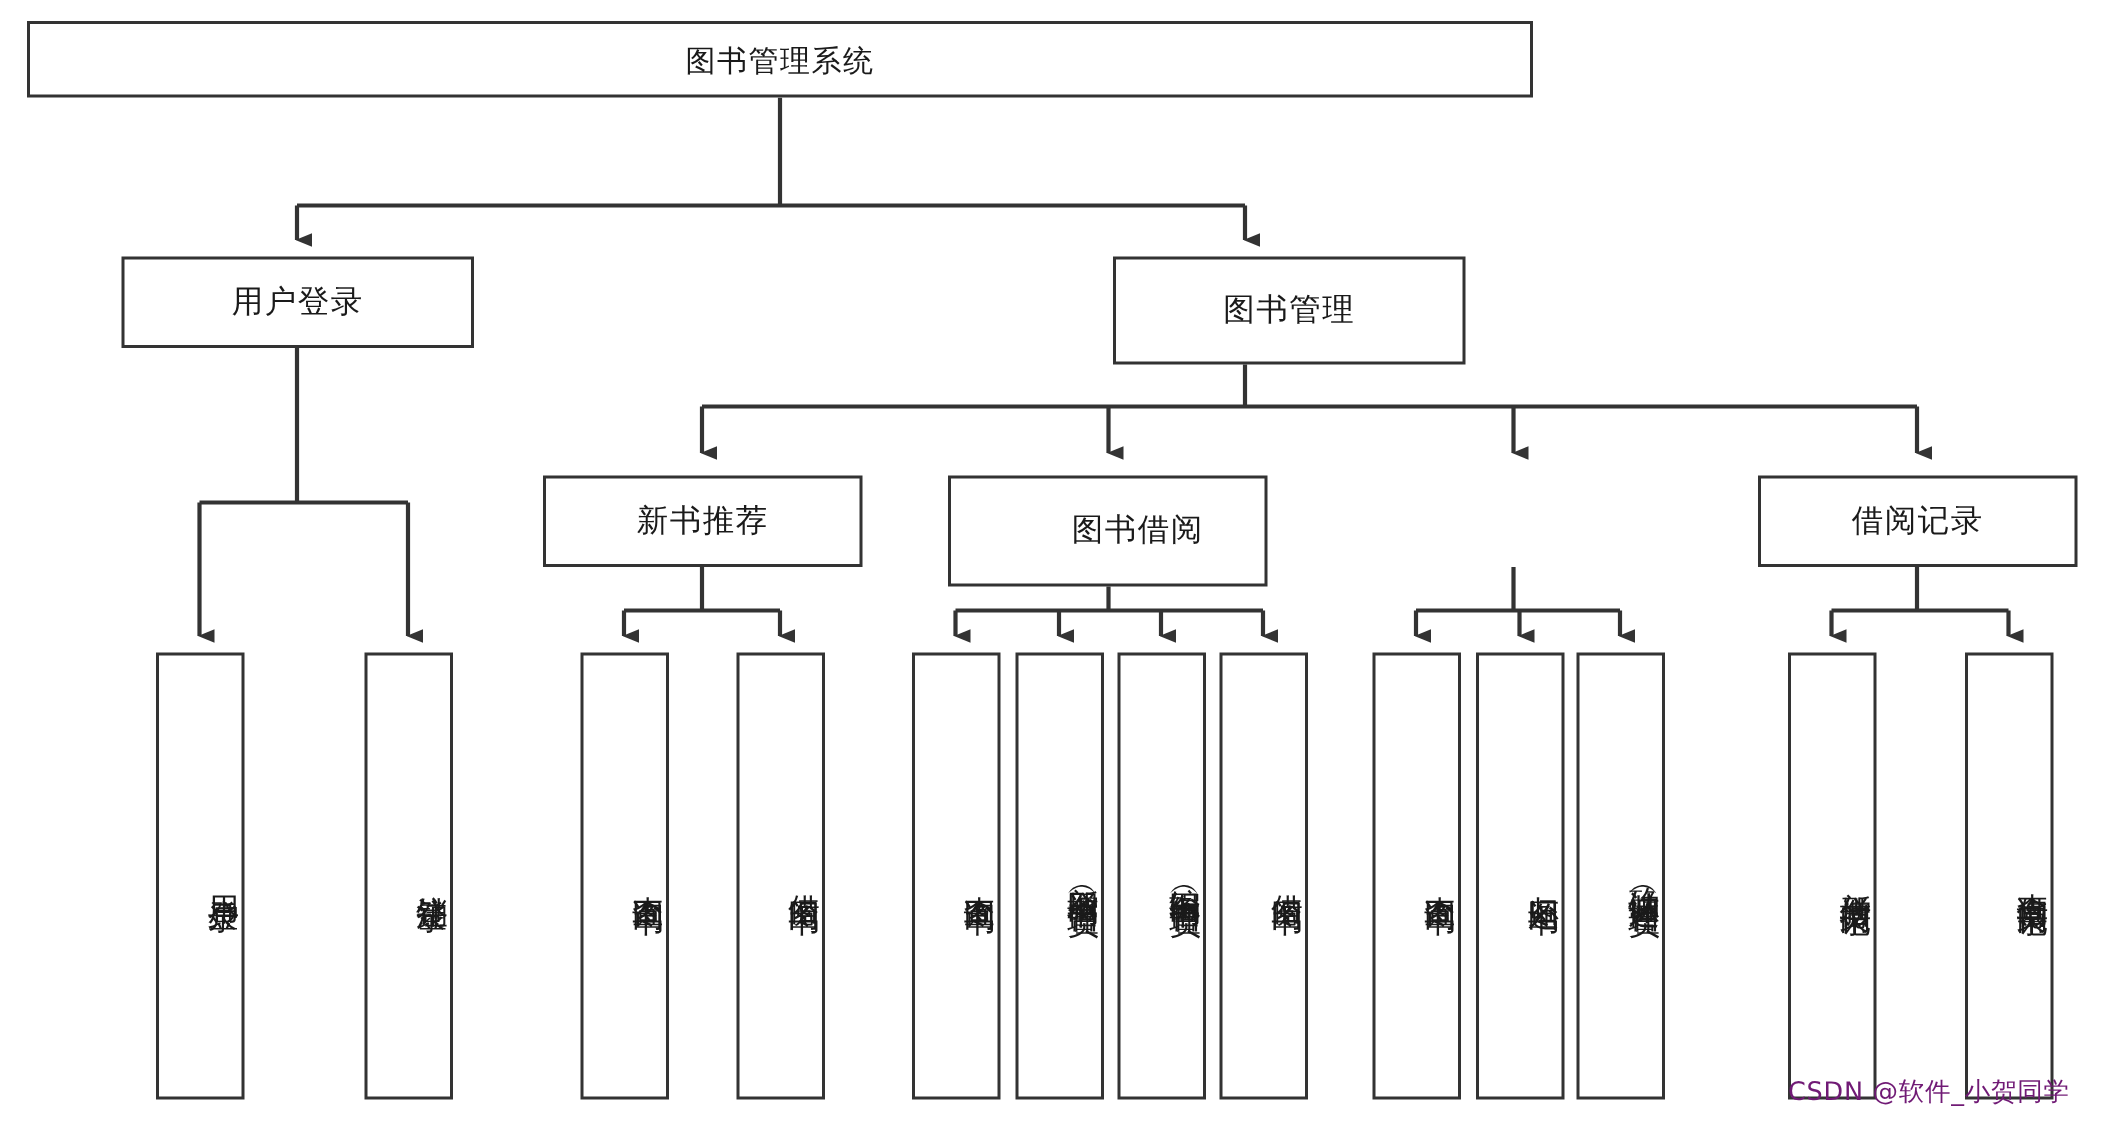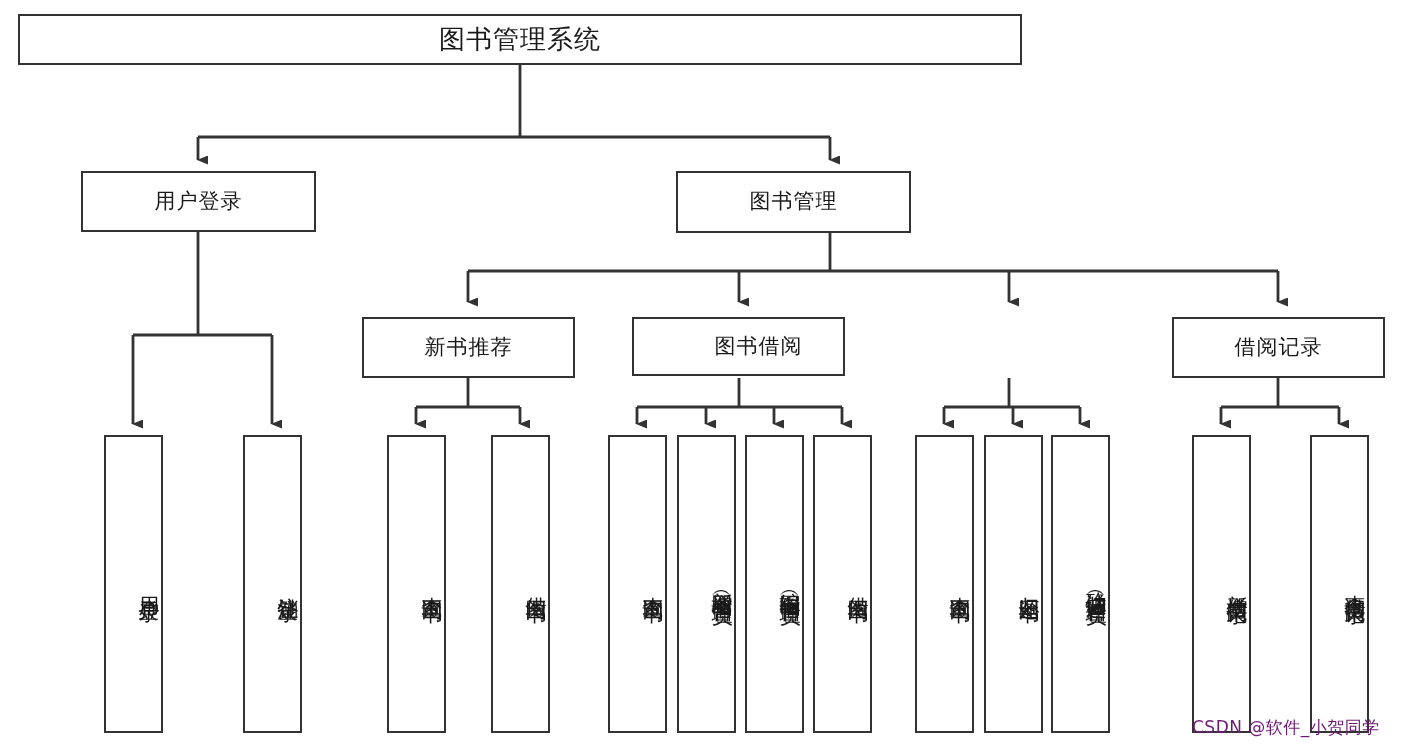--- a/index.html
+++ b/index.html
@@ -47,21 +47,21 @@
     font-size: 21px;
     line-height: 1.22;
     letter-spacing: 2px;
     padding-top: 8px;
     padding-bottom: 8px;
     align-items: flex-start;
     justify-content: center;
     white-space: normal;
   }
   .node.root {
-    font-size: 26px;
+    font-size: 20px;
   }
   .watermark {
     position: absolute;
     color: #701a75;
     font-size: 17px;
     letter-spacing: 0.5px;
     white-space: nowrap;
     user-select: none;
   }
 </style>
@@ -120,28 +120,28 @@
     </g>
   </svg>
 
   <div class="node horizontal root" style="left:18px; top:14px; width:1004px; height:51px;">
     <span>图书管理系统</span>
   </div>
 
   <div class="node horizontal" style="left:81px; top:171px; width:235px; height:61px;">
     <span>用户登录</span>
   </div>
-  <div class="node horizontal" style="left:676px; top:171px; width:235px; height:62px;">
+  <div class="node horizontal" style="left:742px; top:171px; width:235px; height:72px;">
     <span>图书管理</span>
   </div>
 
   <div class="node horizontal" style="left:362px; top:317px; width:213px; height:61px;">
     <span>新书推荐</span>
   </div>
-  <div class="node horizontal" style="left:632px; top:317px; width:213px; height:59px;padding-left:40px;">
+  <div class="node horizontal" style="left:632px; top:317px; width:213px; height:74px;padding-left:40px;">
     <span>图书借阅</span>
   </div>
   <div class="node horizontal" style="left:1172px; top:317px; width:213px; height:61px;">
     <span>借阅记录</span>
   </div>
 
   <div class="node vertical" style="left:104px; top:435px; width:59px; height:298px;">
     <span>用户登录</span>
   </div>
   <div class="node vertical" style="left:243px; top:435px; width:59px; height:298px;">

